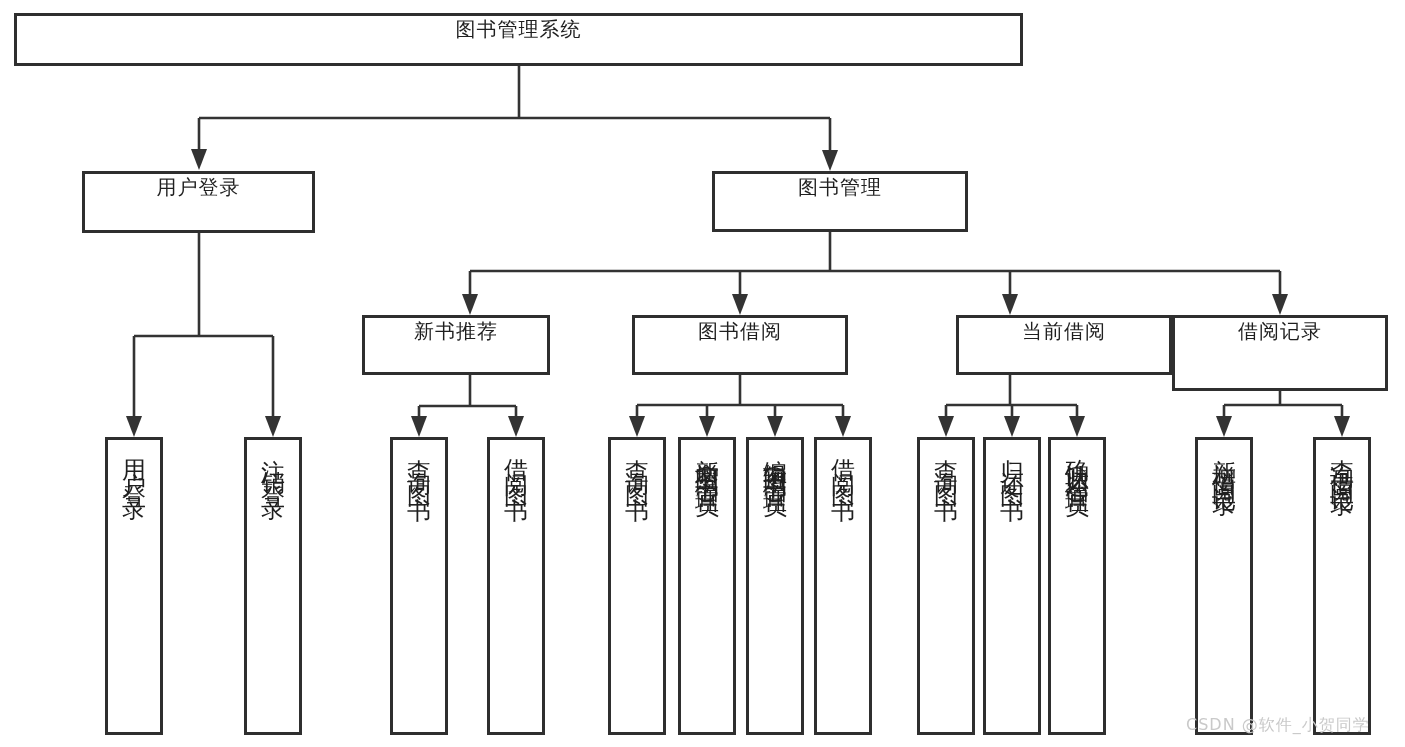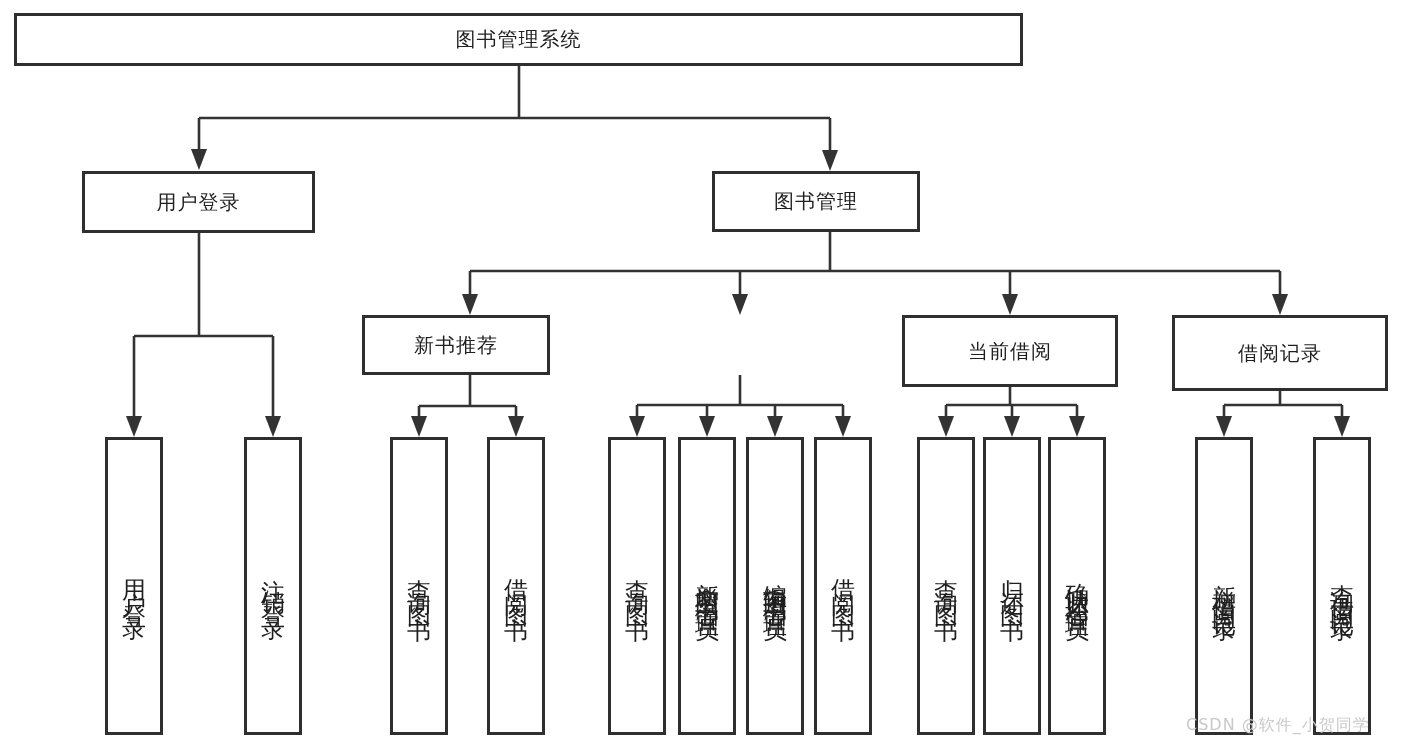--- a/index.html
+++ b/index.html
@@ -13,21 +13,21 @@
     background:var(--background); overflow:hidden;
     font-family:"DejaVu Sans","Liberation Sans",sans-serif;
     color:var(--text);
   }
   .wires{position:absolute; left:0; top:0; width:1405px; height:747px; z-index:1;}
   .ln{stroke:var(--line); stroke-width:2.6; fill:none;}
   .ar{fill:var(--line); stroke:none;}
   .node{
     position:absolute; box-sizing:border-box; z-index:2;
     border:3px solid var(--border); background:var(--background);
-    display:flex; align-items:center; justify-content:center;
+    display:flex; justify-content:center;
   }
   .node.h span{font-size:20px; letter-spacing:1px; white-space:nowrap;}
   .node.v span{
     writing-mode:vertical-rl; text-orientation:mixed;
     font-size:24px; white-space:nowrap;
   }
   .v4 span{letter-spacing:13px;}
   .v6 span{letter-spacing:7px;}
   .v9 span{letter-spacing:5px;}
   .watermark{
@@ -102,28 +102,31 @@
     <polygon class="ar" points="1334,416 1350,416 1342,437"></polygon>
   </svg>
 
   <div class="node h" style="left:14px;top:13px;width:1009px;height:53px">
     <span>图书管理系统</span>
   </div>
 
   <div class="node h" style="left:82px;top:171px;width:233px;height:62px">
     <span>用户登录</span>
   </div>
-  <div class="node h" style="left:712px;top:171px;width:208px;height:61px">
+  <div class="node h" style="left:712px;top:171px;width:256px;height:61px">
     <span>图书管理</span>
   </div>
 
   <div class="node h" style="left:362px;top:315px;width:188px;height:60px">
     <span>新书推荐</span>
   </div>
-  <div class="node h" style="left:902px;top:315px;width:216px;height:72px">
+  <div class="node h" style="left:632px;top:315px;width:216px;height:60px">
+    <span>图书借阅</span>
+  </div>
+  <div class="node h" style="left:956px;top:315px;width:216px;height:60px">
     <span>当前借阅</span>
   </div>
   <div class="node h" style="left:1172px;top:315px;width:216px;height:76px">
     <span>借阅记录</span>
   </div>
 
   <div class="node v v4" style="left:105px;top:437px;width:58px;height:298px">
     <span>用户登录</span>
   </div>
   <div class="node v v4" style="left:244px;top:437px;width:58px;height:298px">

